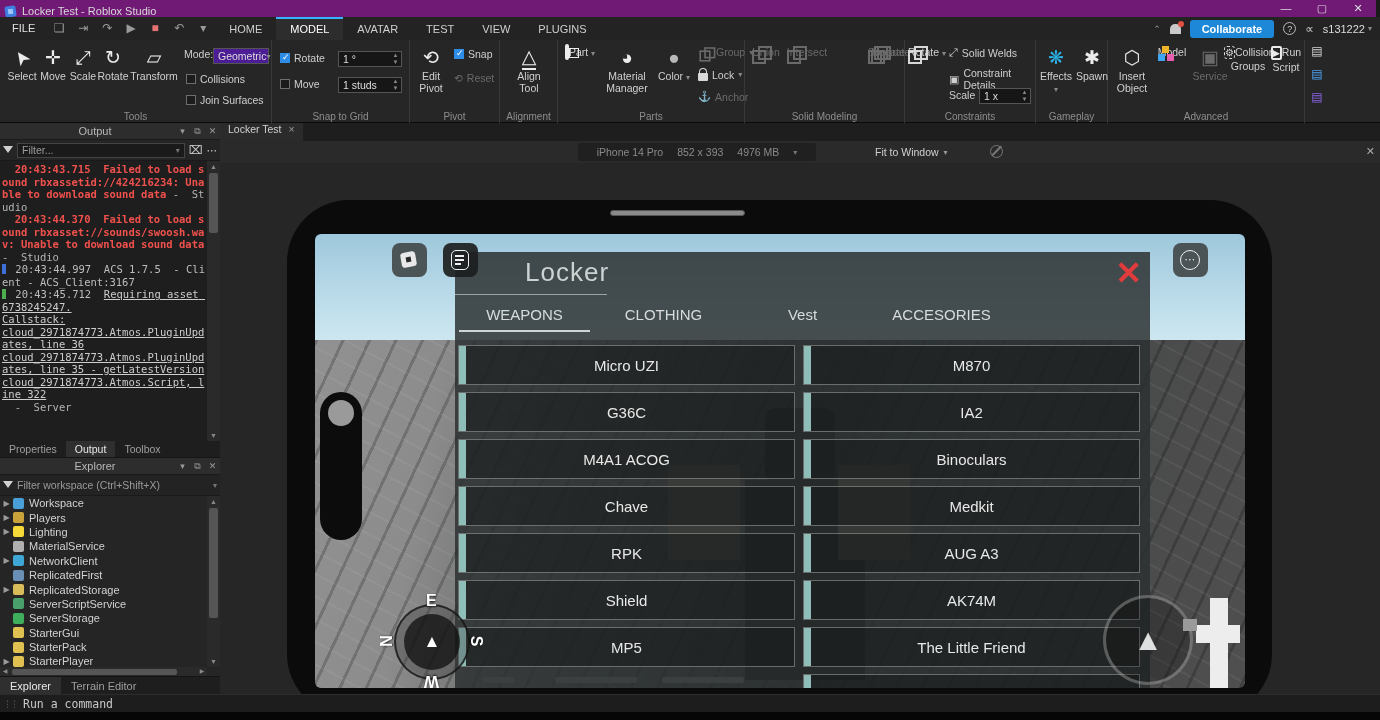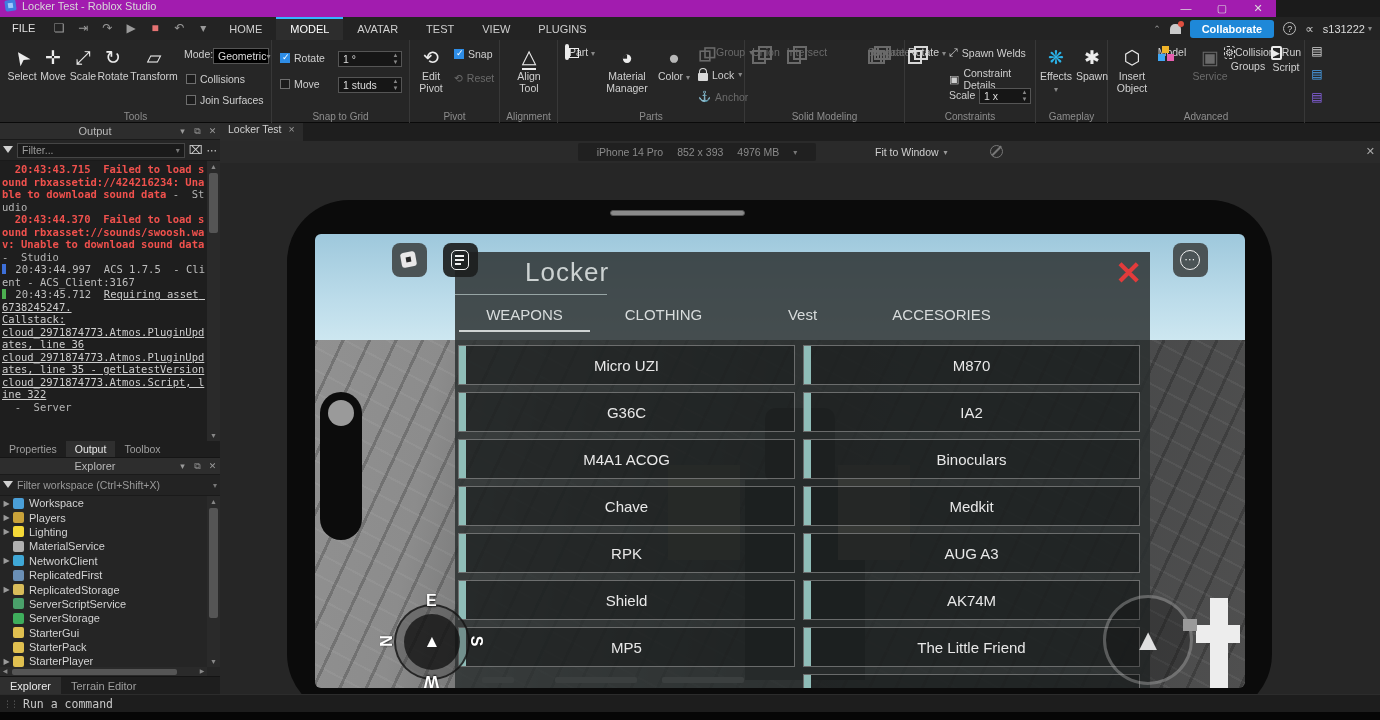--- a/index.html
+++ b/index.html
@@ -1,22 +1,22 @@
 <!DOCTYPE html>
 <html><head>
 <meta charset="utf-8">
 <style>
   * { margin:0; padding:0; box-sizing:border-box; }
   html,body { width:1380px; height:720px; background:#111; }
   #root { position:relative; width:1380px; height:720px; background:#1b1b1b;
           font-family:"Liberation Sans", sans-serif; color:#ccc; overflow:hidden; }
 
   
-  .titlebar { position:absolute; left:0; top:0; width:1276px; height:17px; background:#a21caf;
-              display:flex; align-items:flex-start; font-size:11px; color:#d8d8d8; }
+  .titlebar { position:absolute; left:0; top:0; width:1376px; height:17px; background:#701a75;
+              display:flex; align-items:flex-end; font-size:11px; color:#d8d8d8; }
   .app-icon { width:11px; height:11px; margin:0 6px 0 5px; background:#3f7de0; border-radius:2px;
               position:relative; transform:rotate(-8deg); }
   .app-icon::after { content:""; position:absolute; left:3px; top:3px; width:5px; height:5px; background:#9cc6ff; }
   .win-controls { margin-left:auto; display:flex; height:17px; }
   .win-btn { width:36px; text-align:center; font-size:11px; color:#ddd; line-height:17px; }
 
   
   .menubar { position:absolute; left:0; top:17px; width:1380px; height:23px; background:#232323;
              display:flex; align-items:stretch; font-size:11px; }
   .mb-file { padding:0 12px; line-height:23px; color:#e0e0e0; }
@@ -40,21 +40,21 @@
   .rsec { position:absolute; top:0; height:83px; border-right:1px solid #383838; }
   .rsec-label { position:absolute; bottom:1px; left:0; right:0; text-align:center; color:#8d8d8d; font-size:10px; }
   .rbig { position:absolute; top:6px; text-align:center; color:#d0d0d0; }
   .rbig .ric { display:block; font-size:19px; line-height:24px; color:#ececec; }
   .rbig.dis, .rbig.dis .ric { color:#6a6a6a; }
   .rsmall { position:absolute; display:flex; align-items:center; gap:4px; color:#cfcfcf; font-size:10.5px; }
   .rsmall.dis { color:#6a6a6a; }
   .chk { width:10px; height:10px; border:1px solid #6e6e6e; background:#1c1c1c; display:inline-block; }
   .chk.on { background:#2e8de6; border-color:#2e8de6; position:relative; }
   .chk.on::after { content:"✓"; position:absolute; left:1px; top:-2px; font-size:9px; color:#fff; }
-  .dropbox { background:#000000; border:1px solid #555; color:#ddd; display:flex; align-items:center;
+  .dropbox { background:#4c1d95; border:1px solid #555; color:#ddd; display:flex; align-items:center;
              padding:0 4px; height:16px; font-size:10.5px; }
   .dropbox .dd { margin-left:auto; color:#888; font-size:8px; }
   .spin { background:#161616; border:1px solid #555; color:#ddd; display:flex; align-items:center;
           height:16px; font-size:10.5px; padding-left:4px; }
   .spin .arr { margin-left:auto; width:11px; color:#888; font-size:6px; line-height:7px; text-align:center; }
   .cube { width:18px; height:18px; border:2px solid #ececec; margin:2px auto; transform:rotate(0deg);
           border-radius:2px; position:relative; }
   .cube::after { content:""; position:absolute; left:2px; top:2px; width:8px; height:8px; border:1px solid #ececec; }
   .boolico { position:relative; width:18px; height:16px; margin:4px auto; }
   .boolico::before, .boolico::after { content:""; position:absolute; width:10px; height:10px; border:2px solid #6a6a6a; }
@@ -347,21 +347,21 @@
         <span class="boolico"></span><span>Separate</span></div>
       <div class="rsec-label">Solid Modeling</div>
     </div>
 
     <div class="rsec" style="left:905px;width:131px;">
       <div class="rbig" style="left:2px;width:40px;">
         <span class="boolico lit"></span>
         <span>Rotate</span> <span style="font-size:8px;color:#888;">▾</span></div>
       <div class="rsmall" style="left:44px;top:6px;">
         <span style="font-size:11px;">⤢</span>
-          <span>Spawn Welds</span>
+          <span>Solid Welds</span>
         </div>
       <div class="rsmall" style="left:44px;top:27px;">
         <span style="font-size:11px;">▣</span>
           <span>Constraint Details</span>
         </div>
       <div class="rsmall" style="left:44px;top:49px;">
           <span>Scale</span>
         </div>
       <div class="spin" style="position:absolute;left:74px;top:48px;width:52px;">
         <span>1 x</span>

